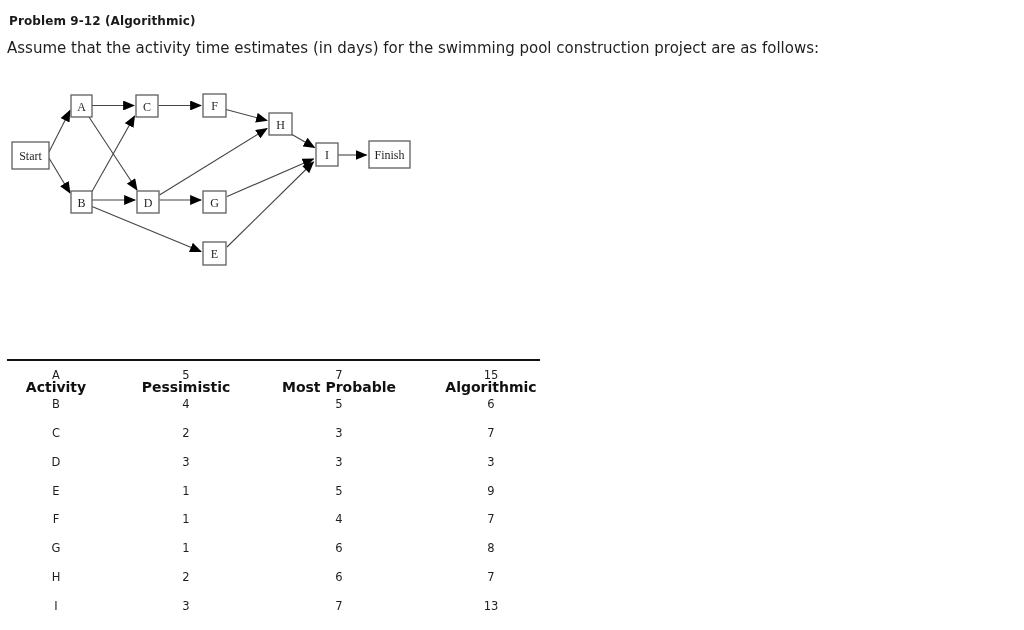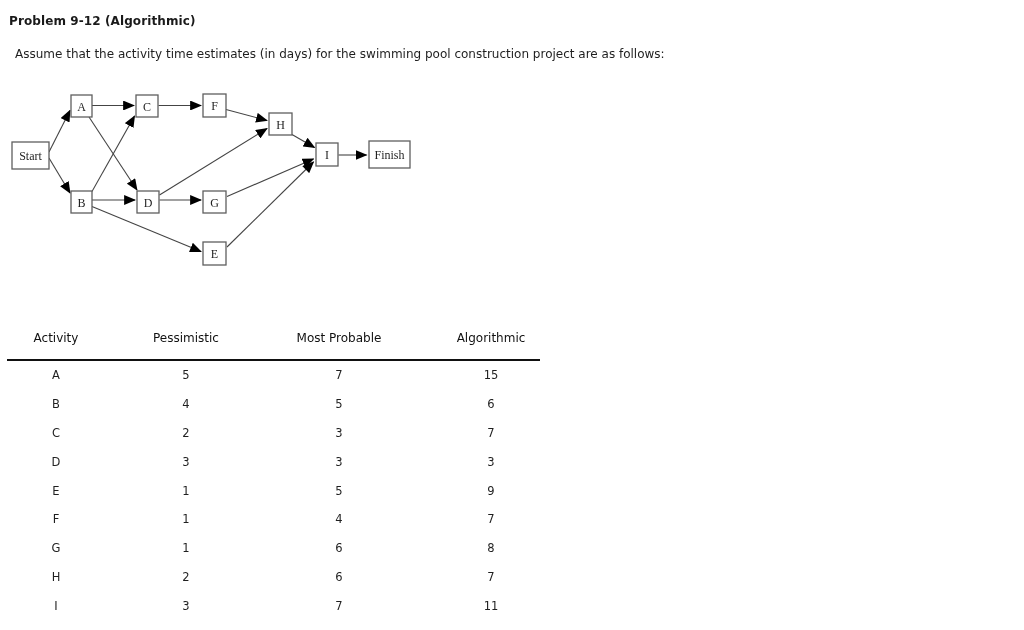--- a/index.html
+++ b/index.html
@@ -23,44 +23,45 @@
     margin: 8px;
     font-size: 12px;
     font-weight: bold;
     color: #1a1a1a;
     letter-spacing: 0.1px;
   }
   .intro {
     position: absolute;
     left: 7px;
     top: 39px;
-    margin: 8px;
-    font-size: 12px;
+    margin: 0;
+    font-size: 15px;
     color: #1f1f1f;
   }
   #diagram {
     position: absolute;
     left: 0;
     top: 85px;
   }
   #diagram text {
     font-family: "Liberation Serif", "DejaVu Serif", serif;
     font-size: 12px;
     fill: #1f1f1f;
   }
   .thead {
     position: absolute;
     left: 7px;
     top: 331px;
     display: flex;
   }
   .thead .cell {
-    font-weight: normal;
-    font-size: 12px;
+    font-weight: bold;
+    font-size: 14px;
     color: #111111;
+    margin-top: 48px;
   }
   .hrule {
     position: absolute;
     left: 7px;
     top: 359px;
     width: 533px;
     height: 1.5px;
     background: #111111;
   }
   .tbody {
@@ -192,16 +193,16 @@
       <div class="trow">
         <div class="cell c0">H</div>
         <div class="cell c1">2</div>
         <div class="cell c2">6</div>
         <div class="cell c3">7</div>
       </div>
       <div class="trow">
         <div class="cell c0">I</div>
         <div class="cell c1">3</div>
         <div class="cell c2">7</div>
-        <div class="cell c3">11</div>
+        <div class="cell c3">13</div>
       </div>
     </div>
 </div>
 
 </body></html>

